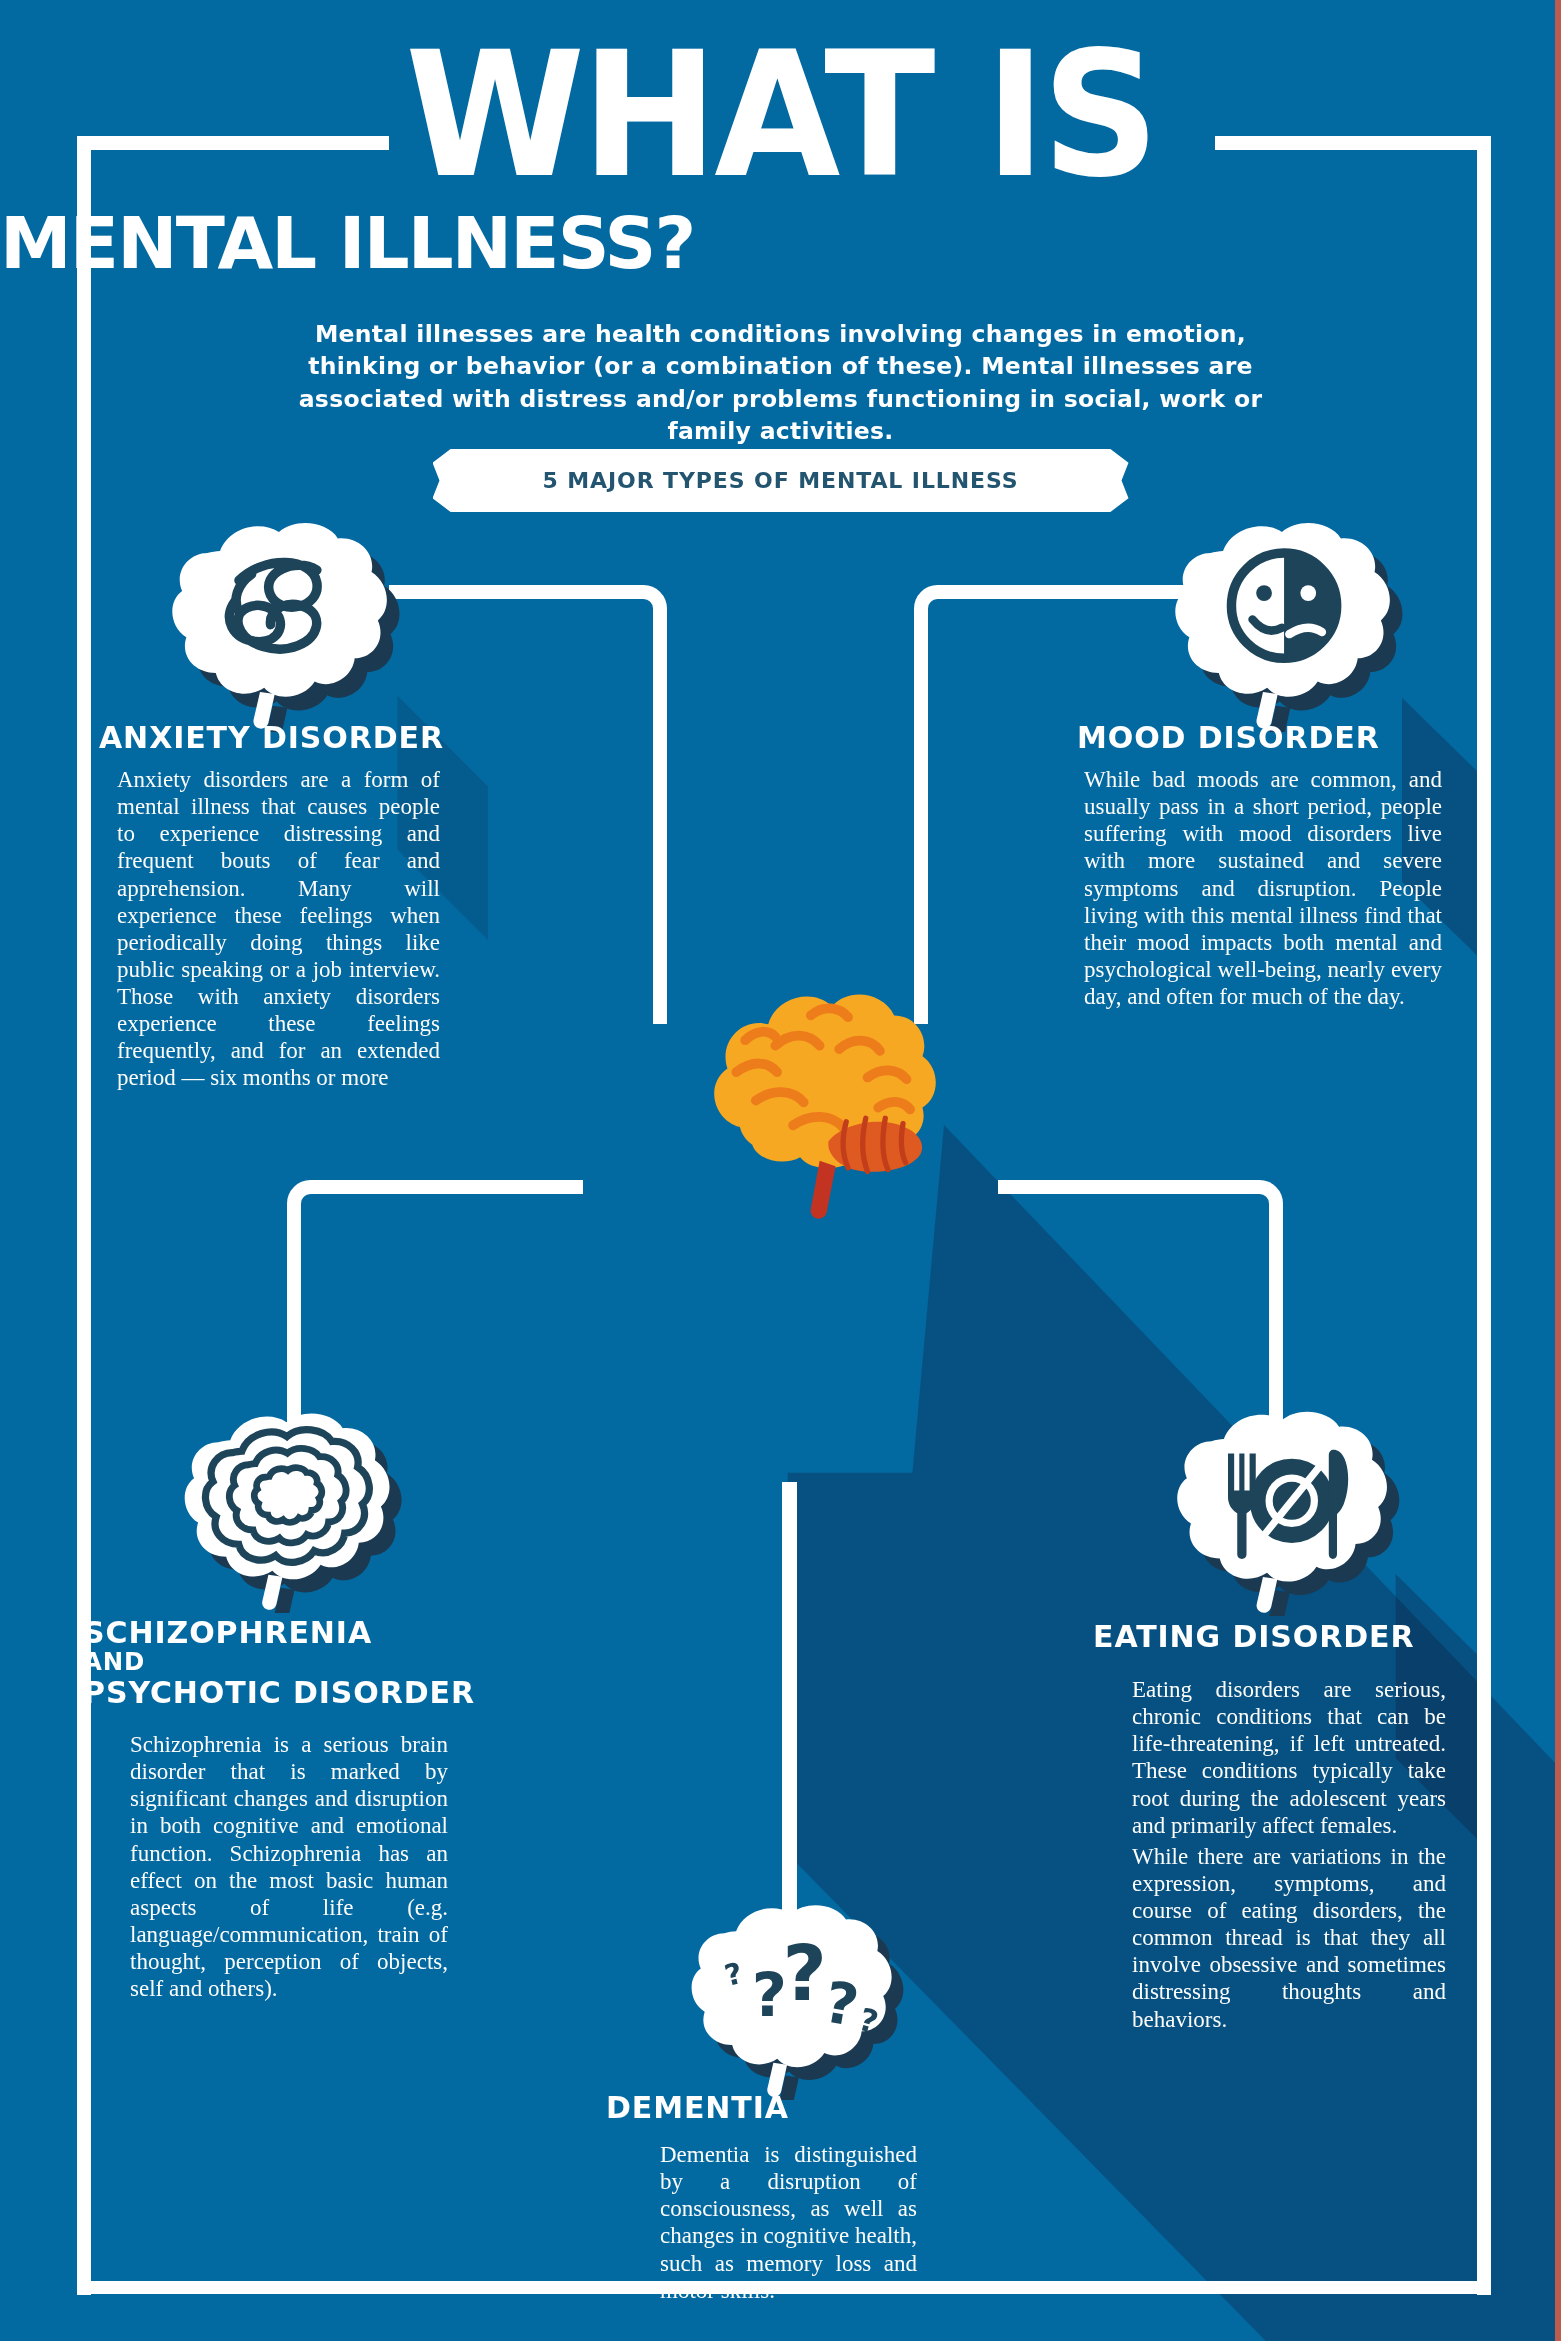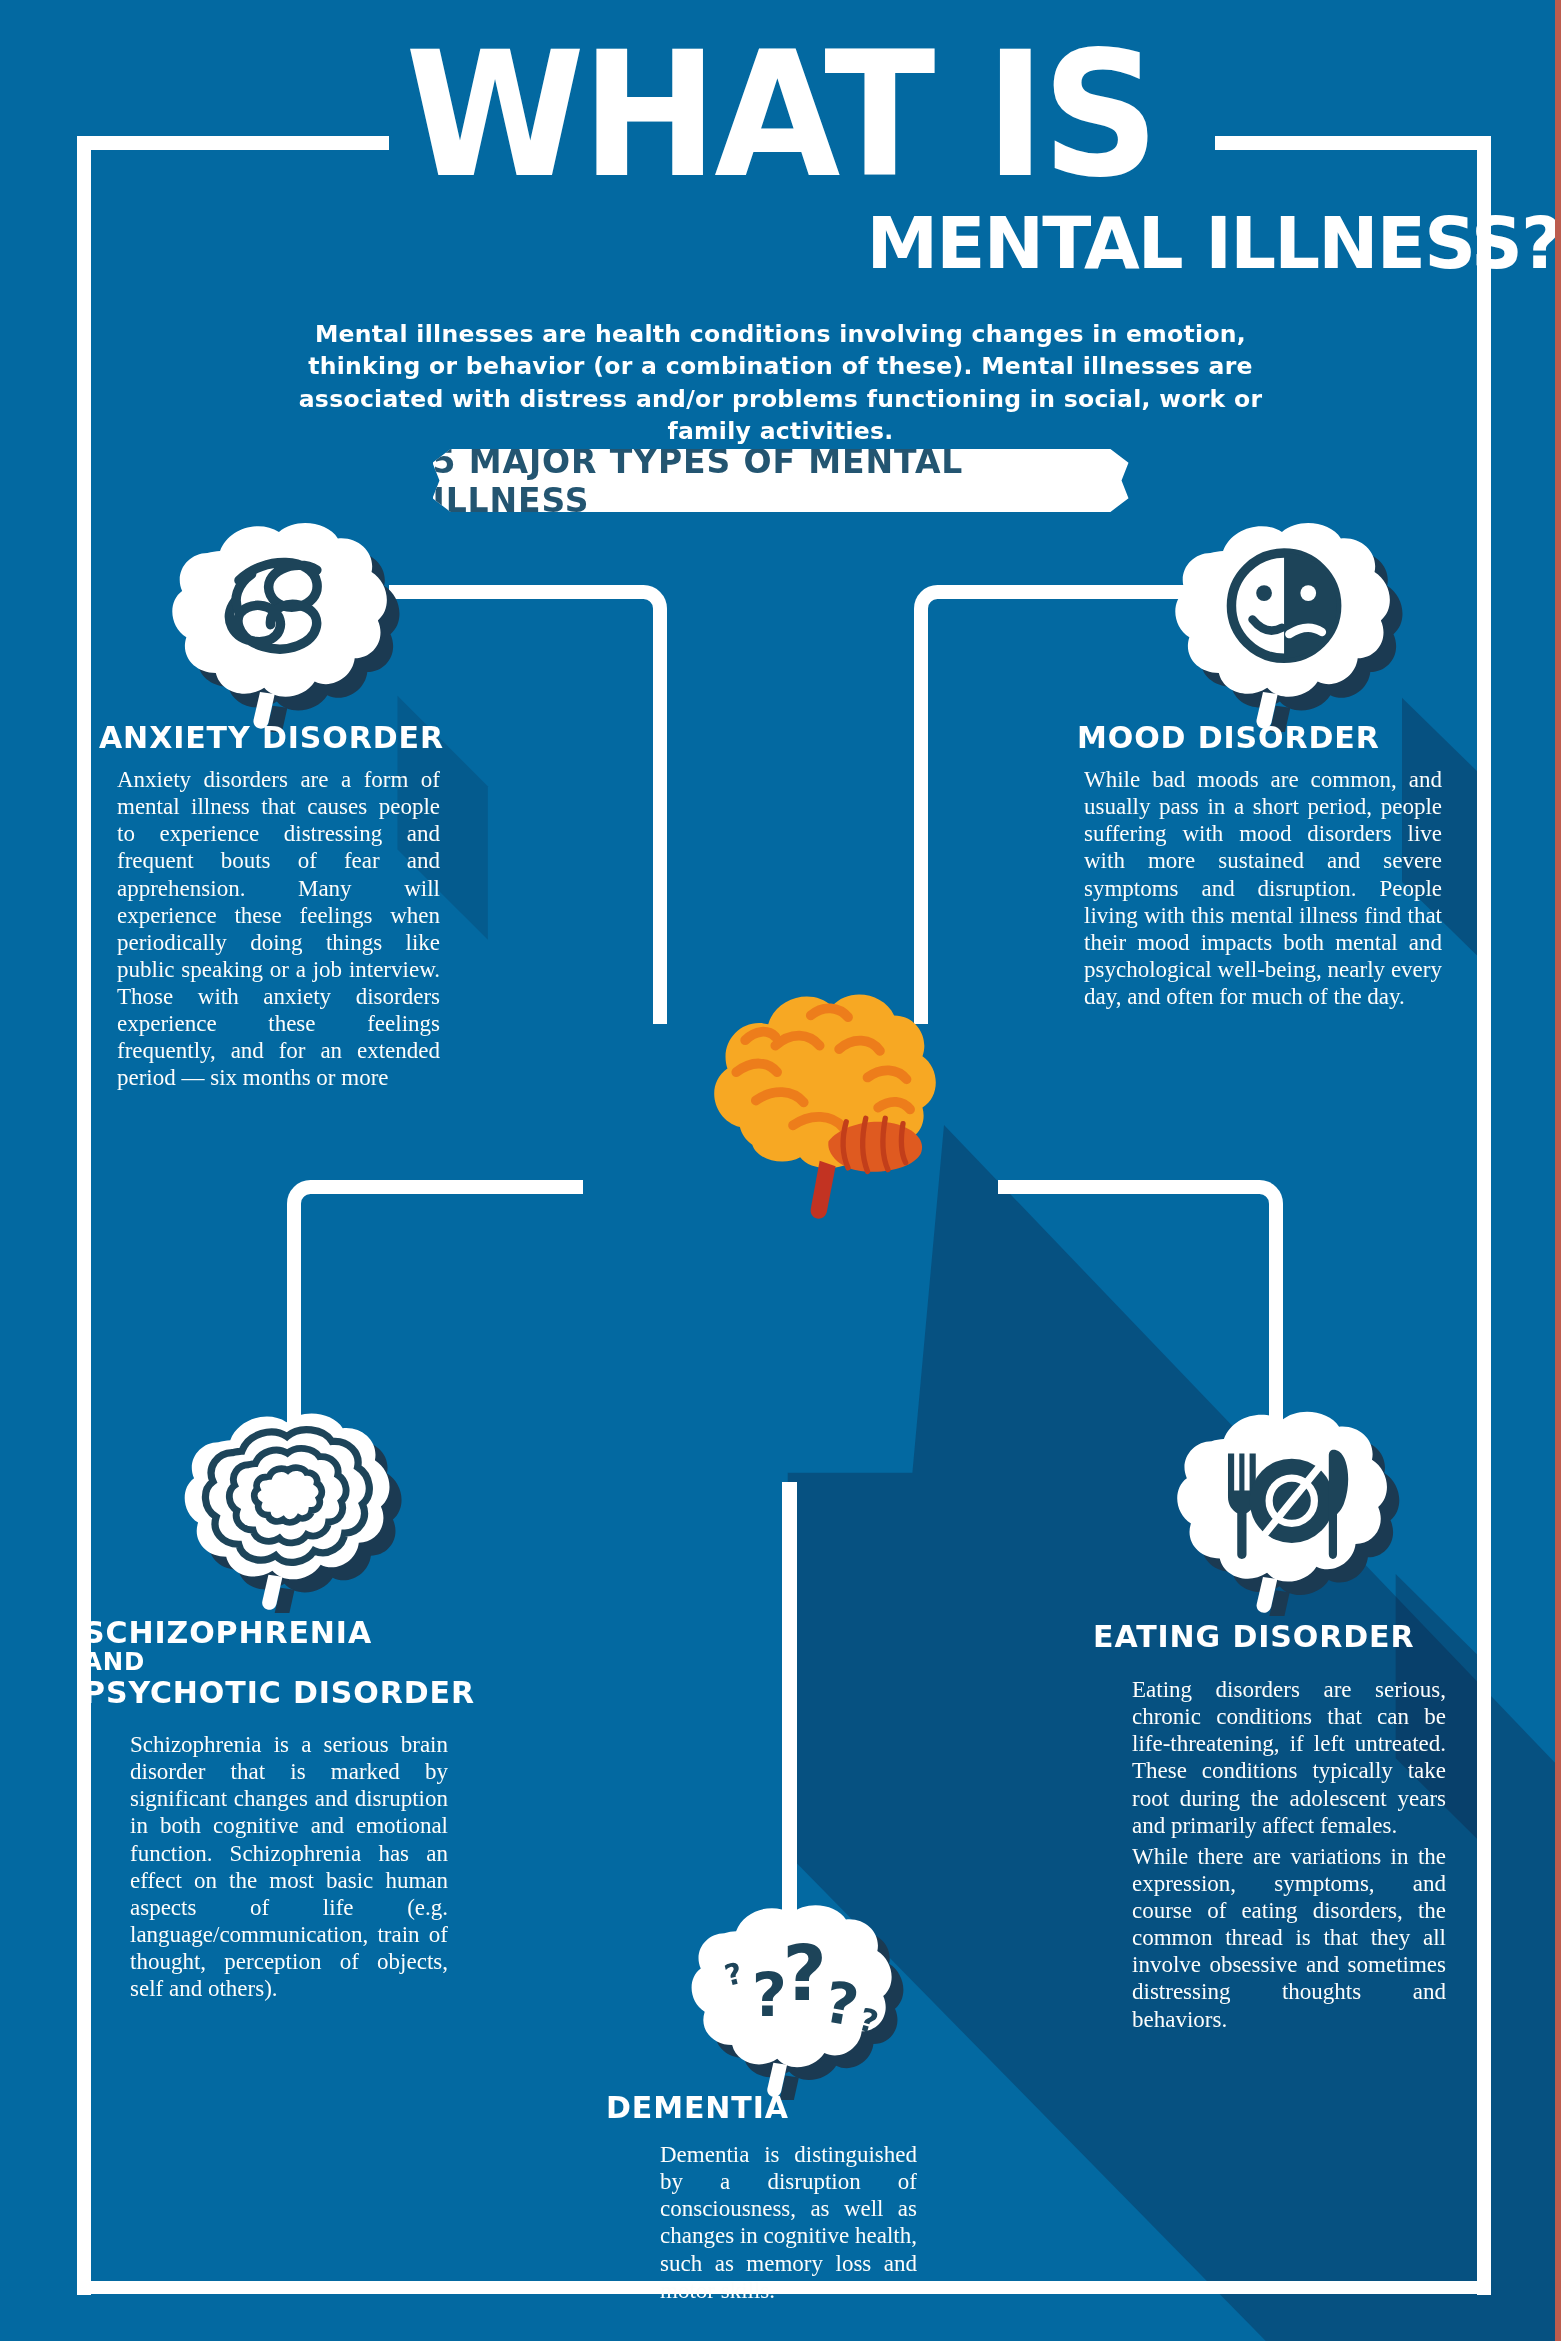--- a/index.html
+++ b/index.html
@@ -8,29 +8,29 @@
   .abs{position:absolute;}
   
   #long-shadows{position:absolute;left:0;top:0;width:1561px;height:2342px;z-index:1;}
   
   .frame{background:#ffffff;z-index:2;}
   
   #accent-strip{left:1555px;top:0;width:6.3px;height:2342px;background:#bc5c4e;z-index:6;}
   
   .title1{left:0;top:34px;width:1561px;text-align:center;color:#fff;font-weight:bold;
           font-size:163px;letter-spacing:-3.6px;line-height:1.0;z-index:3;transform:scaleY(1.06);}
-  .title2{left:0;top:206px;width:1561px;text-align:right;color:#fff;font-weight:bold;
+  .title2{left:0;top:206px;width:1561px;text-align:left;color:#fff;font-weight:bold;
           font-size:72px;letter-spacing:-1.8px;line-height:1.05;z-index:3;}
   .intro{left:50%;top:318px;width:1039px;transform:translateX(-50%);text-align:center;color:#fff;
          font-weight:bold;font-size:23.5px;line-height:1.38;z-index:3;letter-spacing:0.3px;}
   
   .banner{left:50%;top:449px;transform:translateX(-50%);width:696px;height:63px;background:#ffffff;
           z-index:3;display:flex;align-items:center;justify-content:center;
           clip-path:polygon(2.6% 0%,97.4% 0%,100% 22%,99% 50%,100% 78%,97.4% 100%,2.6% 100%,0% 78%,1% 50%,0% 22%);}
-  .banner span{color:#235571;font-weight:bold;font-size:33px;letter-spacing:0.9px;}
+  .banner span{color:#235571;font-weight:bold;font-size:22px;letter-spacing:0.9px;}
   
   .conn{z-index:2;}
   .conn-tl{left:389px;top:585px;width:264px;height:425px;border-top:14.5px solid #fff;border-right:14.5px solid #fff;border-top-right-radius:23.5px;}
   .conn-tr{left:914px;top:585px;width:267px;height:425px;border-top:14.5px solid #fff;border-left:14.5px solid #fff;border-top-left-radius:23.5px;}
   .conn-bl{left:287px;top:1180px;width:282px;height:255px;border-top:14.5px solid #fff;border-left:14.5px solid #fff;border-top-left-radius:23.5px;}
   .conn-br{left:998px;top:1180px;width:271px;height:255px;border-top:14.5px solid #fff;border-right:14.5px solid #fff;border-top-right-radius:23.5px;}
   .conn-bc{left:782px;top:1482px;width:14.5px;height:434px;background:#fff;}
   
   .icon{z-index:3;}
   .icon svg{display:block;}

